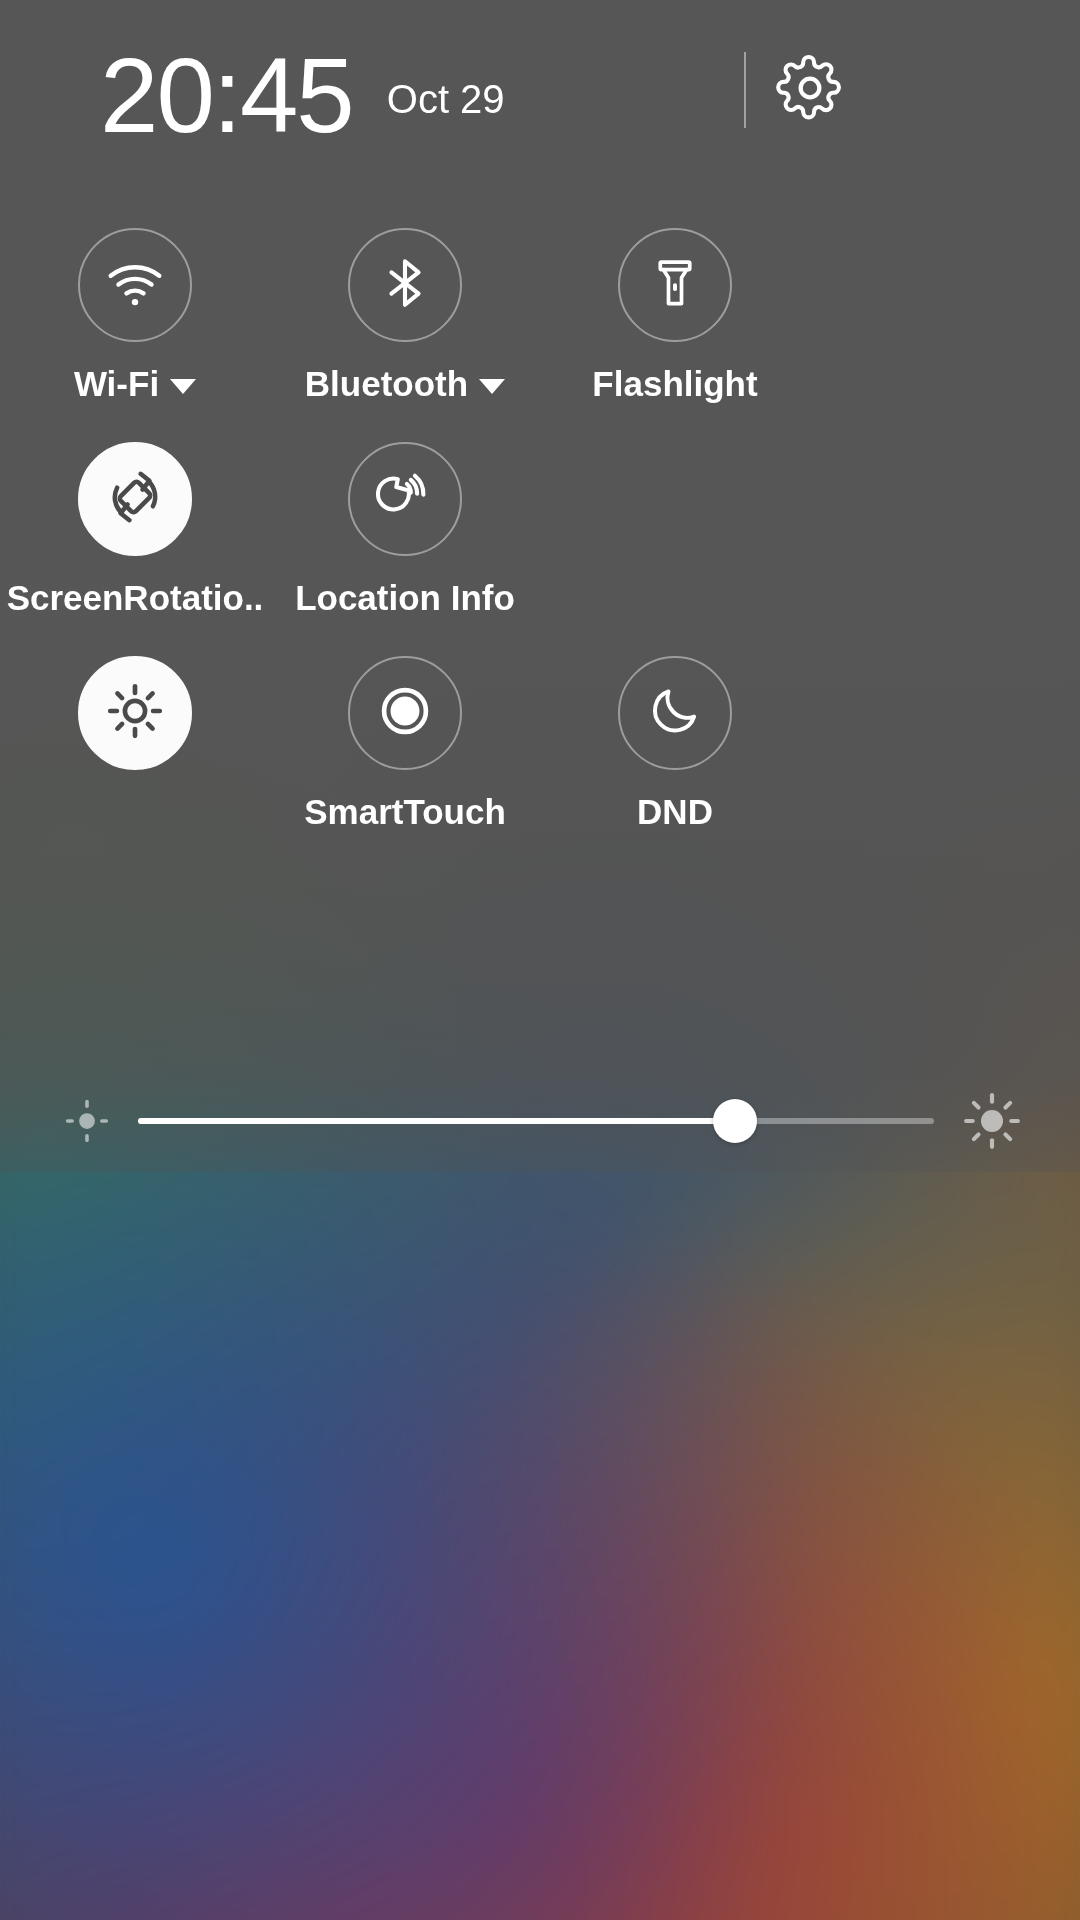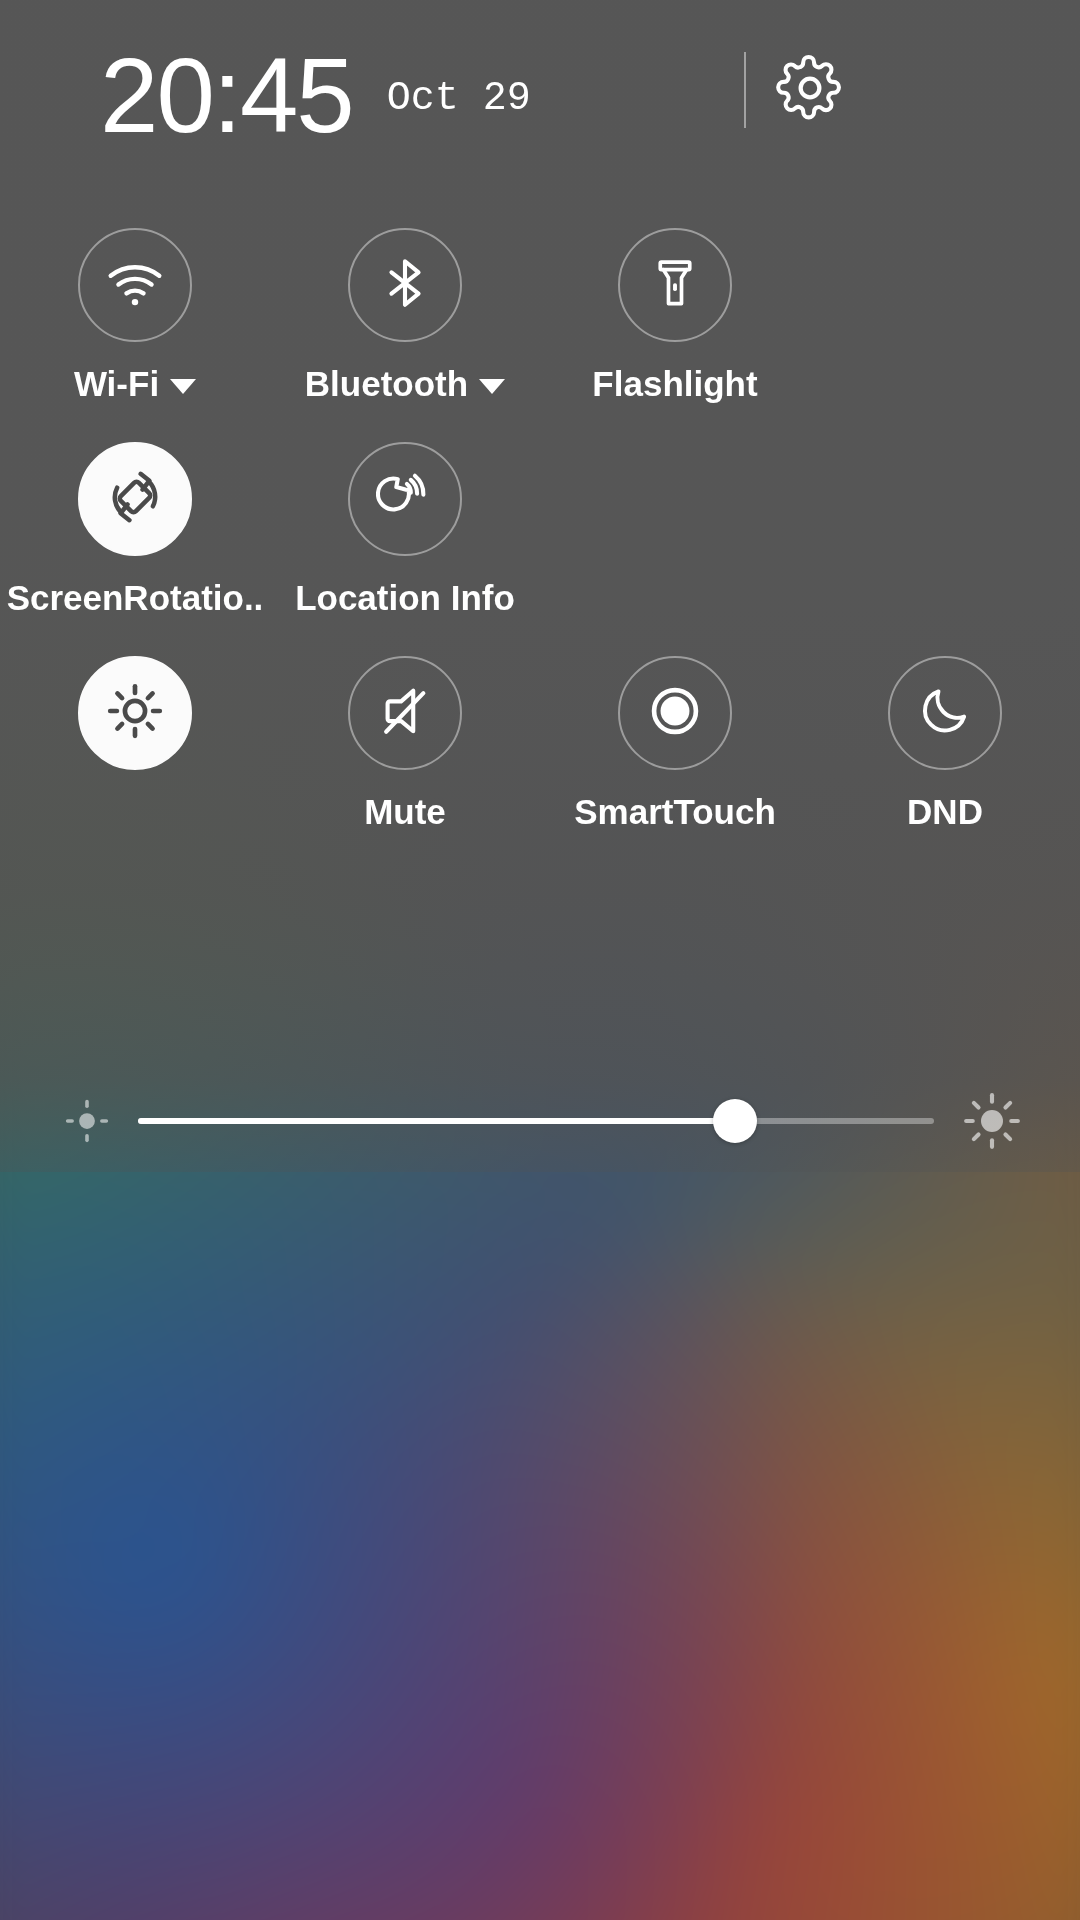--- a/index.html
+++ b/index.html
@@ -51,21 +51,21 @@
   .clock {
     margin-left:52px;
     font-size:105px; font-weight:300; color:#ffffff;
     line-height:1; letter-spacing:-2px;
   }
   .datecol {
     margin-left:34px; display:flex; flex-direction:column; justify-content:center;
     padding-top:4px;
   }
   .carrier { font-size:33px; color:#f2f2f2; font-weight:400; line-height:1.25; }
-  .date { font-size:40px; color:#ffffff; font-weight:400; line-height:1.25; margin-top:4px;font-family:Liberation Mono, monospace; }
+  .date { font-size:40px; color:#ffffff; font-weight:400; line-height:1.25; margin-top:4px; }
   .hdr-divider {
     position:absolute; left:744px; top:52px;
     width:2px; height:76px; background:rgba(255,255,255,0.45);
   }
   .gear-btn {
     position:absolute; left:768px; top:48px; width:84px; height:84px;
     display:flex; align-items:center; justify-content:center;
   }
 
   
@@ -250,33 +250,20 @@
                 <path d="M19 12h2.6"></path>
               <path d="M5.2 5.2 7 7"></path>
                 <path d="M17 17l1.8 1.8"></path>
               <path d="M18.8 5.2 17 7"></path>
                 <path d="M7 17l-1.8 1.8"></path>
             </svg>
           </span>
         </div>
       </div>
 
-      <div class="tile">
-        <div class="tile-circle">
-          <span>
-            <svg width="58" height="58" viewBox="0 0 24 24" fill="none" stroke="#ffffff" stroke-width="1.7" stroke-linecap="round" stroke-linejoin="round">
-              <path d="M15.4 3.6v16.8l-5-4.2H5.8a1 1 0 0 1-1-1V9a1 1 0 0 1 1-1h4.6z"></path>
-              <path d="M4.2 20.6 19.6 4.6"></path>
-            </svg>
-          </span>
-        </div>
-        <div class="tile-label">
-          <span>Mute</span>
-        </div>
-      </div>
 
       <div class="tile">
         <div class="tile-circle">
           <span>
             <svg width="62" height="62" viewBox="0 0 24 24">
               <circle cx="12" cy="12" r="8.1" fill="none" stroke="#ffffff" stroke-width="1.8"></circle>
               <circle cx="12" cy="12" r="5.6" fill="#ffffff" stroke="none"></circle>
             </svg>
           </span>
         </div>

